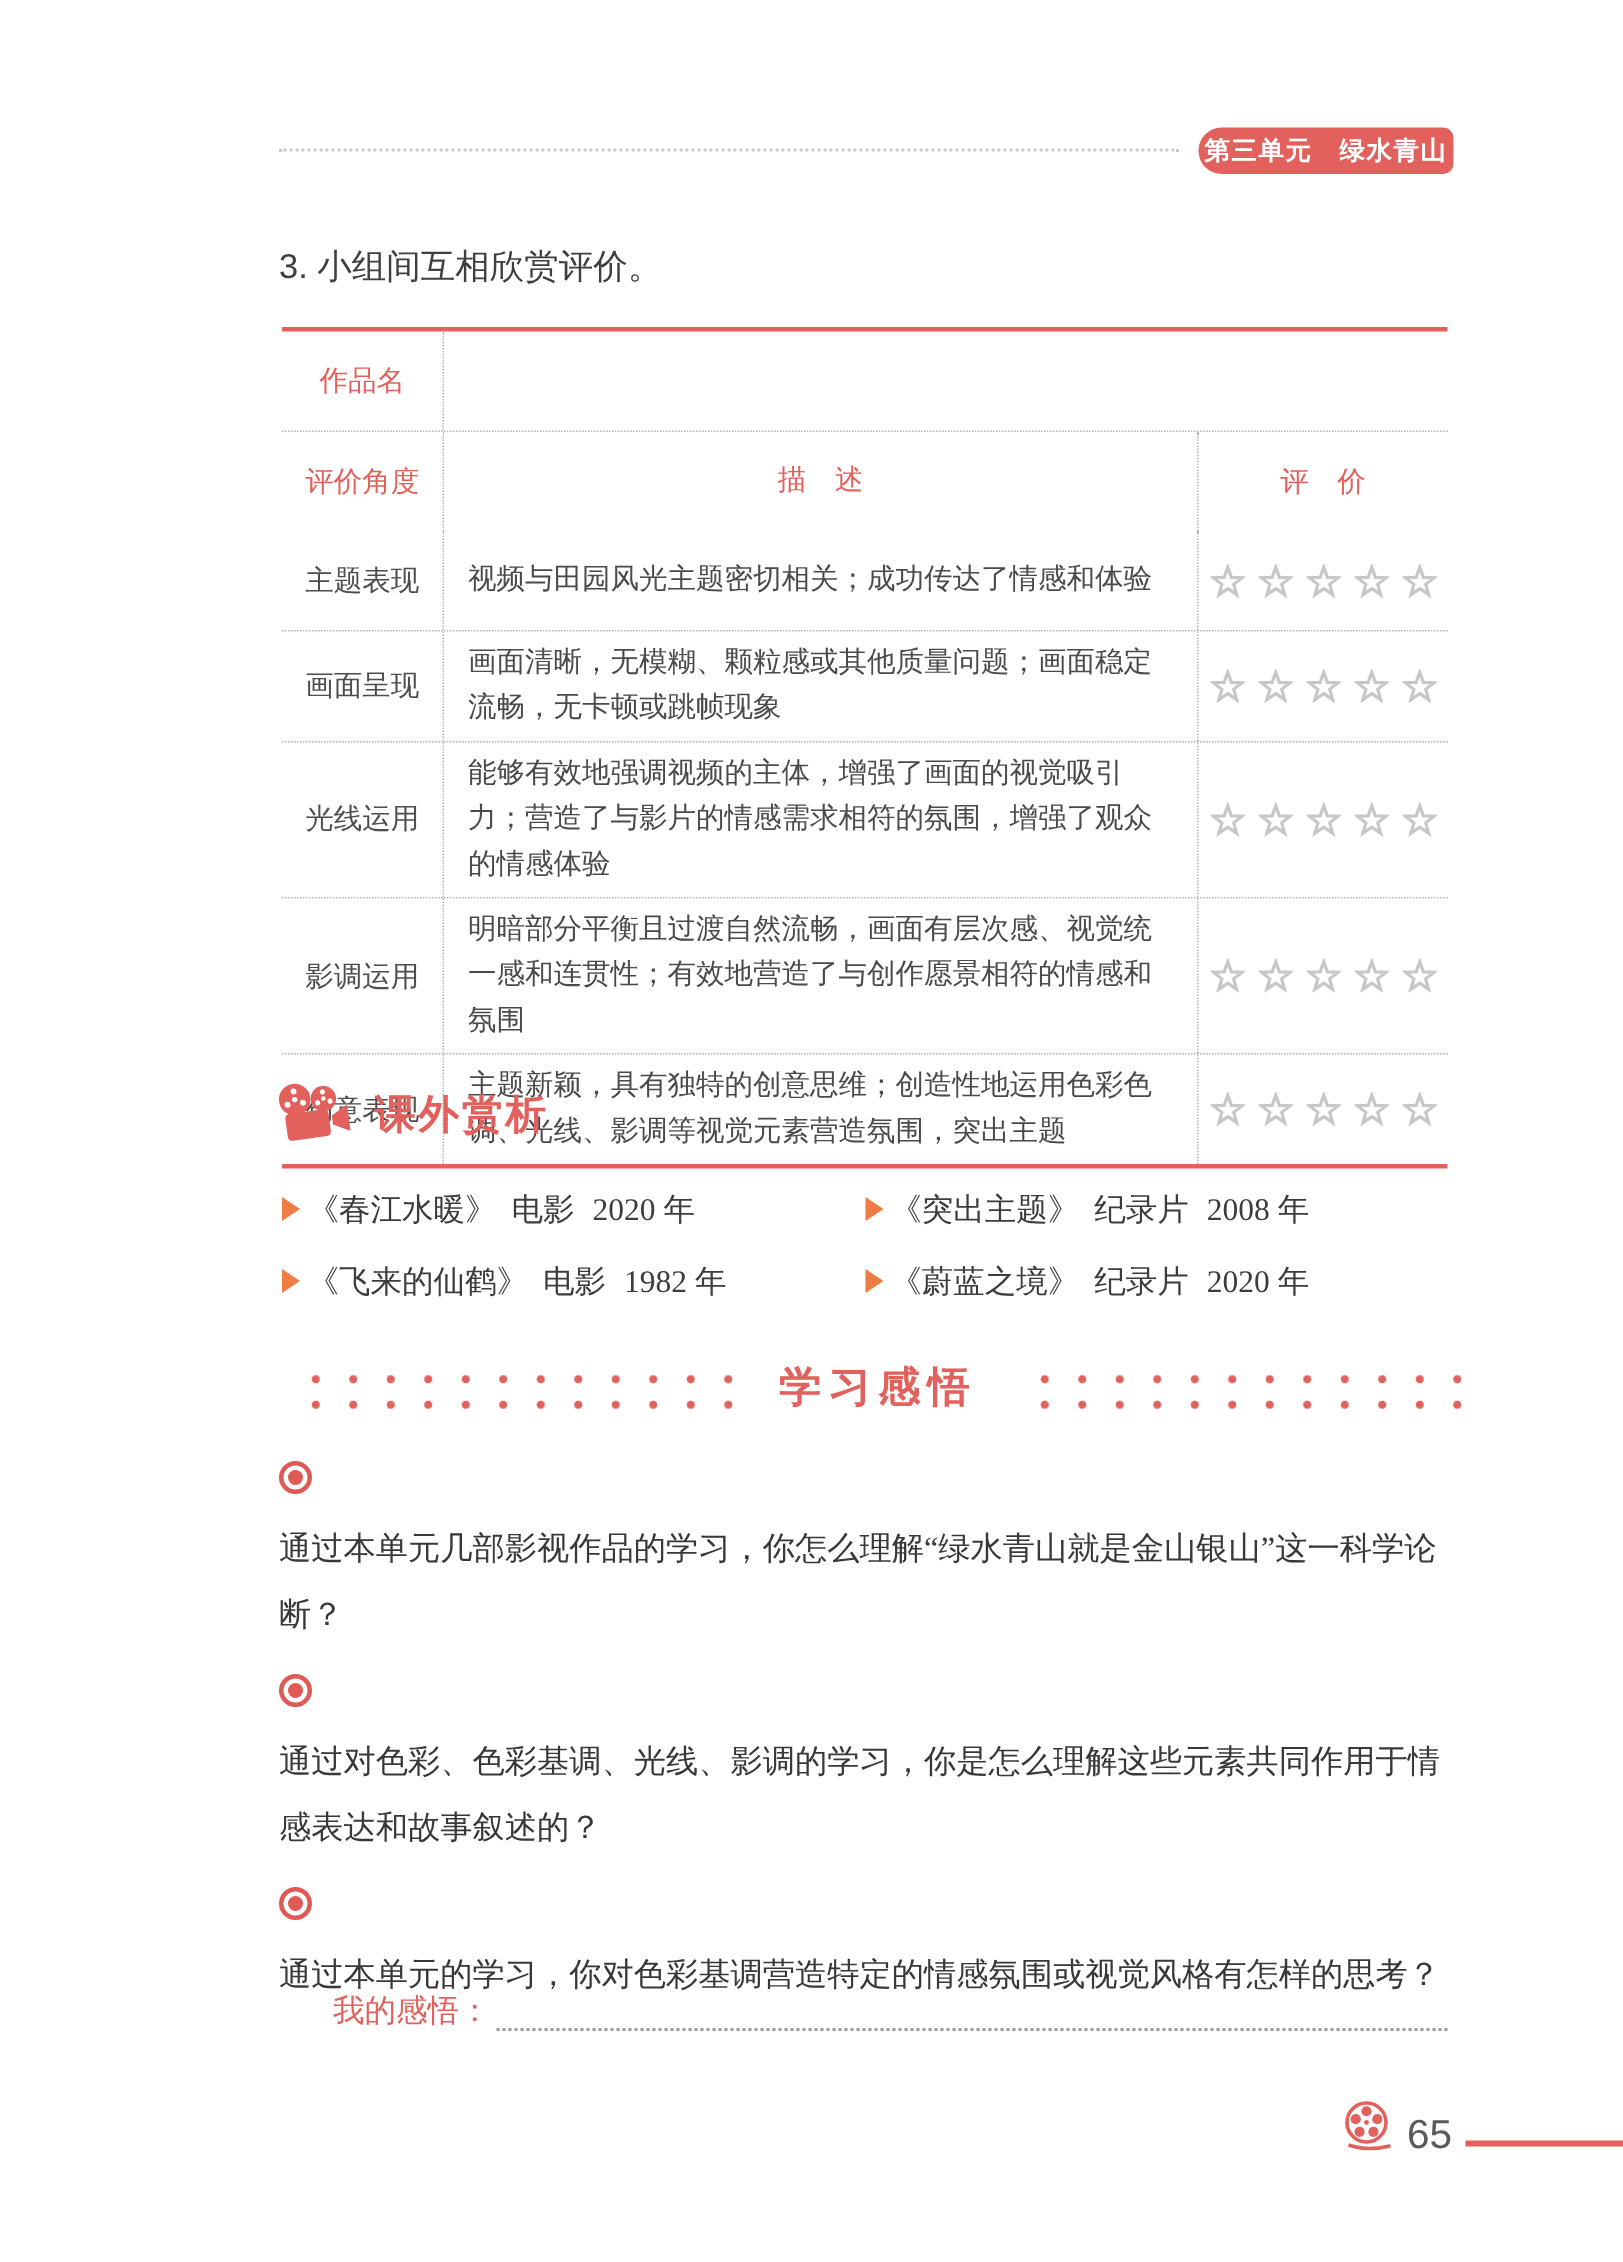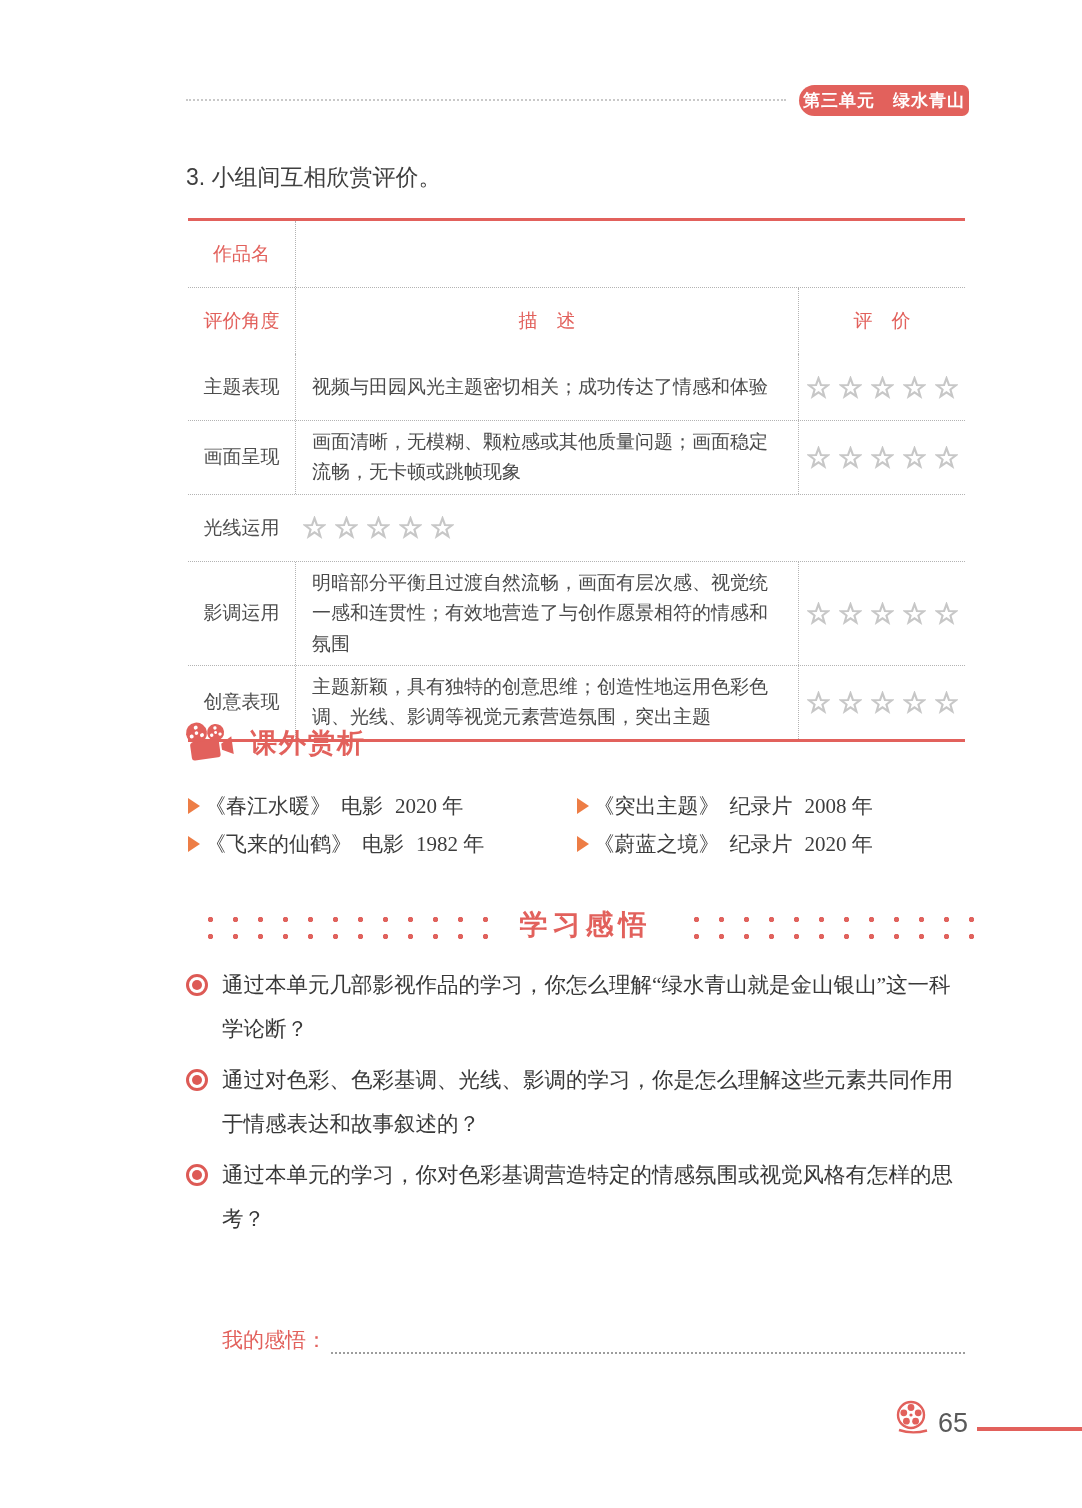--- a/index.html
+++ b/index.html
@@ -47,21 +47,21 @@
   .red-head { color:#e2615c !important; }
   .head-center { justify-content:center; font-size:19px; }
   .star { width:23px; height:23px; }
   
   .extra-title-row {
     position:absolute; left:184px; top:718px; display:flex; align-items:center; gap:10px;
   }
   .extra-title { font-size:27px; font-weight:bold; color:#e2615c; letter-spacing:2px; }
   .films {
     position:absolute; left:188px; top:792px; width:777px;
-    display:grid; grid-template-columns:1fr 1fr; row-gap:10px;
+    display:grid; grid-template-columns:1fr 1fr; row-gap:20px;
     font-family:"Liberation Serif","DejaVu Serif",serif;
   }
   .film-item { display:flex; align-items:center; font-size:21px; color:#3c3c3c; }
   .play-arrow {
     width:0; height:0; flex:none; margin-right:5px;
     border-left:12px solid #ed7d45; border-top:8px solid transparent; border-bottom:8px solid transparent;
   }
   .film-type { margin-left:10px; }
   .film-year { margin-left:12px; }
   
@@ -76,21 +76,21 @@
   }
   .reflection-title {
     margin:0 30px; font-size:28px; font-weight:bold; color:#e2615c; letter-spacing:5px;
   }
   
   .questions {
     position:absolute; left:186px; top:963px; width:780px;
     display:flex; flex-direction:column; gap:7px;
     font-family:"Liberation Serif","DejaVu Serif",serif;
   }
-  .question { display:flex; gap:14px; }
+  .question { display:flex; gap:14px;flex-direction:column; }
   .q-bullet {
     flex:none; margin-top:11px; width:10px; height:10px; padding:3px;
     border:3.5px solid #dd5a55; border-radius:50%;
     display:flex; align-items:center; justify-content:center;
   }
   .q-bullet-dot { width:10px; height:10px; border-radius:50%; background:#dd5a55; }
   .q-text { font-size:21.5px; color:#383838; line-height:2.05; }
   
   .my-reflection {
     position:absolute; left:222px; top:1326px; width:743px;
@@ -172,20 +172,21 @@
             </svg>
             <svg viewBox="0 0 24 24" class="star">
               <path d="M12 2.3 L14.53 9.32 L21.99 9.56 L16.09 14.13 L18.17 21.29 L12 17.1 L5.83 21.29 L7.91 14.13 L2.01 9.56 L9.47 9.32 Z" fill="none" stroke="#c7c7c7" stroke-width="2.2"></path>
             </svg>
           </div>
   </div>
 
 
   <div class="t-row">
     <div class="cell-angle">光线运用</div>
+    <div class="cell-desc">能够有效地强调视频的主体，增强了画面的视觉吸引力；营造了与影片的情感需求相符的氛围，增强了观众的情感体验</div>
     <div class="cell-rating">
             <svg viewBox="0 0 24 24" class="star">
               <path d="M12 2.3 L14.53 9.32 L21.99 9.56 L16.09 14.13 L18.17 21.29 L12 17.1 L5.83 21.29 L7.91 14.13 L2.01 9.56 L9.47 9.32 Z" fill="none" stroke="#c7c7c7" stroke-width="2.2"></path>
             </svg>
             <svg viewBox="0 0 24 24" class="star">
               <path d="M12 2.3 L14.53 9.32 L21.99 9.56 L16.09 14.13 L18.17 21.29 L12 17.1 L5.83 21.29 L7.91 14.13 L2.01 9.56 L9.47 9.32 Z" fill="none" stroke="#c7c7c7" stroke-width="2.2"></path>
             </svg>
             <svg viewBox="0 0 24 24" class="star">
               <path d="M12 2.3 L14.53 9.32 L21.99 9.56 L16.09 14.13 L18.17 21.29 L12 17.1 L5.83 21.29 L7.91 14.13 L2.01 9.56 L9.47 9.32 Z" fill="none" stroke="#c7c7c7" stroke-width="2.2"></path>
             </svg>

